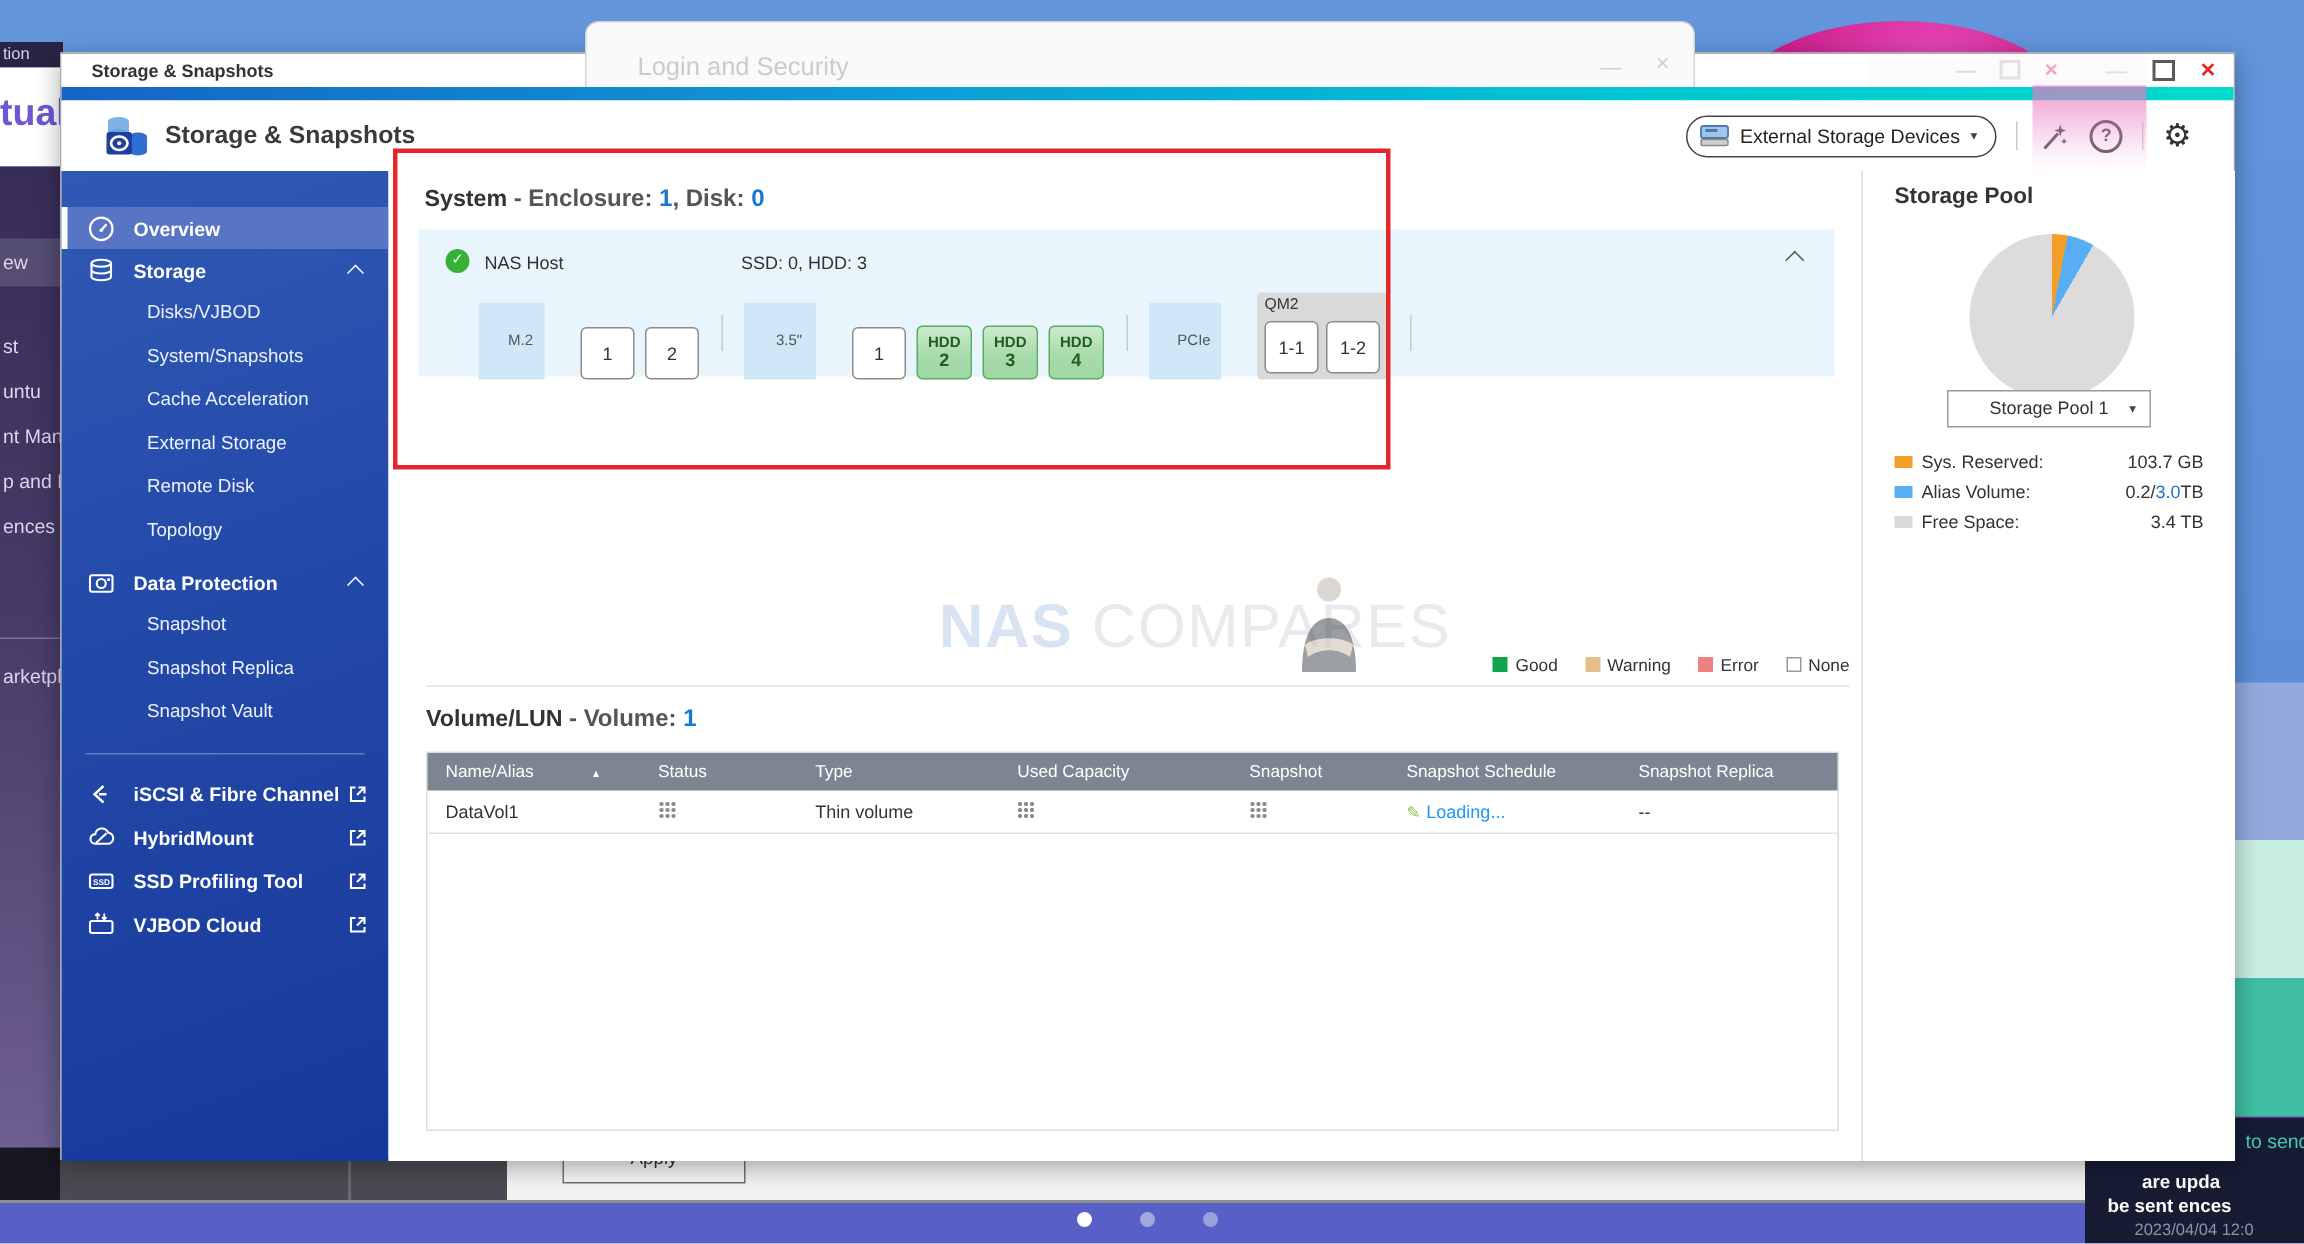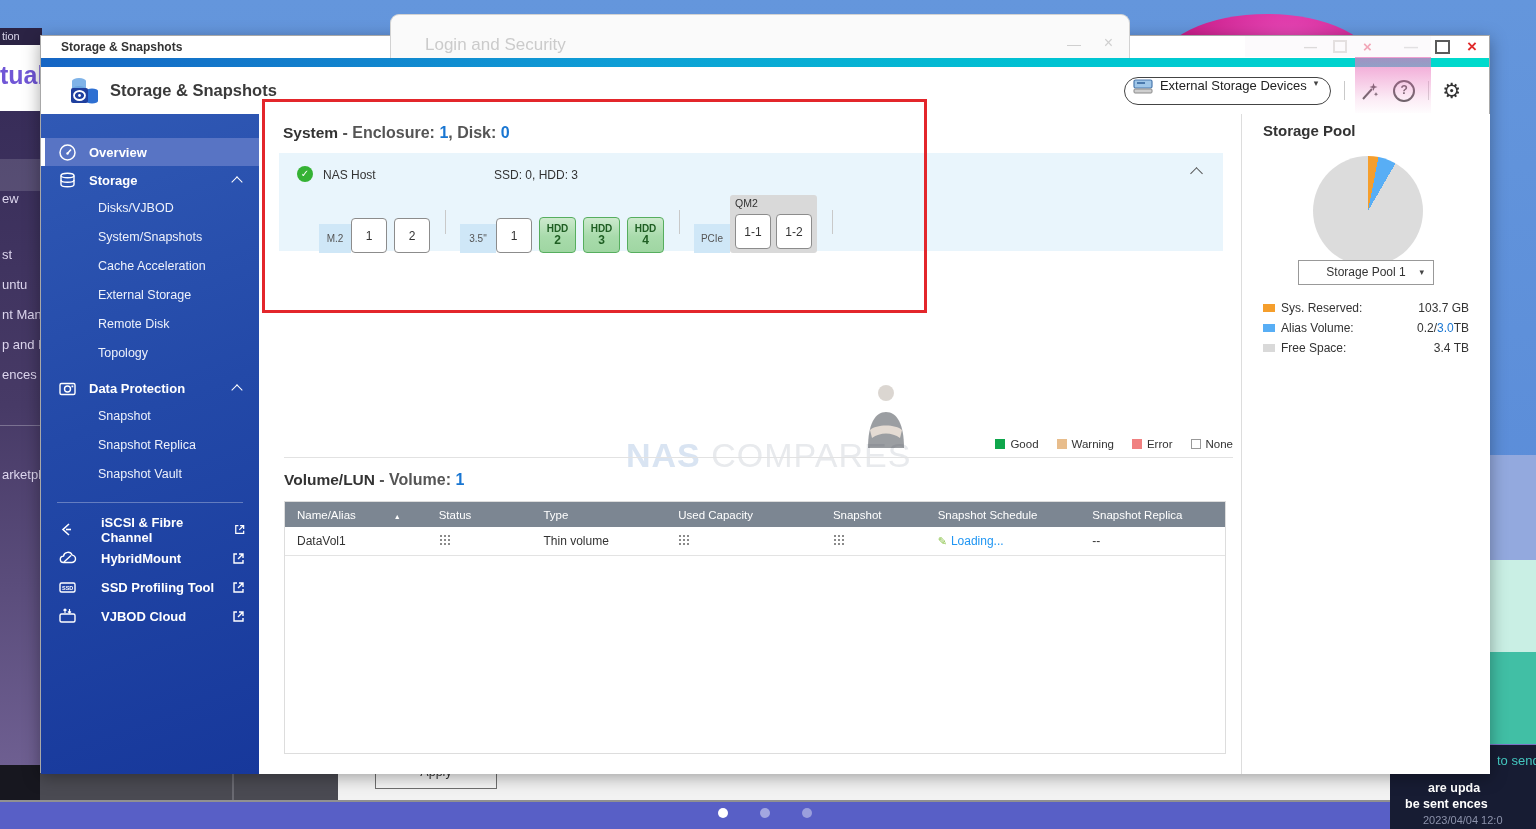--- a/index.html
+++ b/index.html
@@ -12,21 +12,21 @@
   .band3{top:652px;height:92px;background:#41BFA5;}
   .band4{top:744px;height:30px;background:#7B71C4;}
   .blob{position:absolute;left:1158px;top:14px;width:218px;height:108px;border-radius:50%;
     background:radial-gradient(circle at 60% 35%,#EA4BBB 0%,#CC1F8C 70%,#B8147C 100%);}
 
   
   .lw-tab{position:absolute;left:0;top:28px;width:40px;height:17px;background:#2B2344;color:#D8D3E8;font-size:11px;line-height:17px;padding-left:2px;}
   .lw-head{position:absolute;left:0;top:45px;width:40px;height:66px;background:#fff;}
   .lw-head span{position:absolute;left:0;top:16px;font-size:25px;font-weight:bold;color:#7056D6;}
   .lw-side{position:absolute;left:0;top:111px;width:40px;height:654px;background:linear-gradient(180deg,#382D59 0%,#473A66 45%,#6E5F91 100%);}
-  .lw-item{position:absolute;left:2px;color:#DDD6EE;font-size:13px;white-space:nowrap;margin-top:24px;}
+  .lw-item{position:absolute;left:2px;color:#DDD6EE;font-size:13px;white-space:nowrap;}
   .lw-hl{position:absolute;left:0;top:48px;width:40px;height:32px;background:rgba(255,255,255,.14);}
   .lw-div{position:absolute;left:0;top:314px;width:40px;border-top:1px solid rgba(255,255,255,.28);}
   .lw-black{position:absolute;left:0;top:765px;width:40px;height:40px;background:#17171F;}
 
   
   .login-top{position:absolute;left:390px;top:14px;width:738px;height:43px;background:#FAFAFA;
     border:1px solid #D2D2D2;border-bottom:none;border-radius:9px 9px 0 0;z-index:4;}
   .login-title{position:absolute;left:34px;bottom:3px;font-size:17px;color:#CBCBCB;}
   .login-ctrl{position:absolute;bottom:6px;font-size:14px;color:#CFCFCF;}
   .login-bottom-dark{position:absolute;left:40px;top:773px;width:298px;height:28px;background:#4A4A52;z-index:1;}
@@ -52,61 +52,61 @@
   .win-ctrls{position:absolute;right:12px;top:3px;display:flex;align-items:center;gap:17px;}
   .wc-min{font-size:14px;font-weight:bold;color:#555;line-height:14px;}
   .wc-max{width:11px;height:10px;border:2.5px solid #5a5a5a;}
   .wc-close{font-size:17px;font-weight:bold;color:#E02B2B;line-height:15px;}
   .gradbar{position:absolute;left:0;top:22px;width:100%;height:9px;
     background:linear-gradient(90deg,#1565C4 0%,#0E9ED6 40%,#00C3D2 70%,#00DBCC 100%);}
   .appheader{position:absolute;left:0;top:31px;width:100%;height:47px;background:#fff;display:flex;align-items:center;}
   .app-icon{margin-left:27px;width:32px;height:32px;}
   .apph-title{margin-left:10px;font-size:16.5px;font-weight:bold;color:#3A3A3A;}
   .apph-right{margin-left:auto;margin-right:28px;display:flex;align-items:center;gap:13px;}
-  .pill{display:flex;align-items:flex-start;gap:7px;border:1.6px solid #444;border-radius:14px;height:26px;padding:0 12px 0 8px;font-size:13px;color:#222;background:#fff;}
+  .pill{display:flex;align-items:center;gap:7px;border:1.6px solid #444;border-radius:14px;height:26px;padding:0 12px 0 8px;font-size:13px;color:#222;background:#fff;}
   .vsep{width:1px;height:19px;background:#C9C9C9;}
   .help-ic{width:18px;height:18px;border:2px solid #333;border-radius:50%;font-size:12px;font-weight:bold;color:#333;text-align:center;line-height:17px;}
   .gear-ic{font-size:21px;color:#333;line-height:21px;}
   .caret-dn{font-size:9px;color:#444;}
 
   
   .sidebar{position:absolute;left:0;top:78px;width:218px;height:660px;
     background:linear-gradient(160deg,#3059B5 0%,#2349A8 45%,#17389B 100%);padding-top:24px;box-sizing:border-box;}
   .side-item{height:28px;display:flex;align-items:center;padding-left:17px;color:#fff;font-size:13px;font-weight:bold;cursor:pointer;}
   .side-item.selected{background:#5874C4;border-left:4px solid #fff;padding-left:13px;}
   .side-ic{width:19px;height:19px;margin-right:12px;flex:0 0 19px;}
   .side-sub{height:29px;line-height:29px;padding-left:57px;color:#EDF1FB;font-size:12.5px;cursor:pointer;}
   .chev{width:7px;height:7px;border-left:1.6px solid #fff;border-top:1.6px solid #fff;transform:rotate(45deg);margin-left:auto;margin-right:18px;margin-top:4px;}
   .side-div{margin:13px 16px 12px 16px;border-top:1px solid rgba(255,255,255,.3);}
-  .tool-item{height:29px;display:flex;align-items:center;padding:0 14px 0 17px;color:#fff;font-size:13px;font-weight:bold;cursor:pointer;gap:12px;}
+  .tool-item{height:29px;display:flex;align-items:center;padding:0 14px 0 17px;color:#fff;font-size:13px;font-weight:bold;cursor:pointer;}
   .ext-ic{margin-left:auto;}
 
   
   .main{position:absolute;left:218px;top:78px;width:982px;height:660px;background:#fff;}
   .sec-head{position:absolute;font-size:15.5px;font-weight:bold;color:#333;}
   .sec-sub{font-size:16px;font-weight:bold;color:#555;}
   .blue{color:#1976D2;}
   .nas-panel{position:absolute;left:20px;top:39px;width:944px;height:98px;background:#E9F5FC;}
   .chk{position:absolute;left:18px;top:13px;width:16px;height:16px;border-radius:50%;background:#35B234;color:#fff;font-size:10px;font-weight:bold;text-align:center;line-height:16px;}
   .nas-name{position:absolute;left:44px;top:15px;font-size:12px;color:#333;}
   .nas-sum{position:absolute;left:215px;top:15px;font-size:12px;color:#333;}
   .nas-chev{position:absolute;right:22px;top:16px;width:8px;height:8px;border-left:1.6px solid #555;border-top:1.6px solid #555;transform:rotate(45deg);}
   .slots{position:absolute;left:40px;top:42px;display:flex;align-items:flex-end;}
-  .chip{width:32px;height:29px;background:#CFE7F7;color:#555;font-size:10px;display:flex;align-items:center;justify-content:center;margin-right:0;}
+  .chip{width:32px;height:51px;background:#CFE7F7;color:#555;font-size:10px;display:flex;align-items:center;justify-content:center;margin-right:24px;padding-left:12px;}
   .chip.w36{width:36px;}
   .slot{width:36px;height:35px;background:#fff;border:1px solid #8C8C8C;border-radius:4px;box-sizing:border-box;font-size:12px;color:#333;display:flex;align-items:center;justify-content:center;margin-right:7px;cursor:pointer;}
   .hdd{width:37px;height:36px;border:1px solid #56AE5E;border-radius:4px;box-sizing:border-box;background:linear-gradient(180deg,#CDE9CE 0%,#A8DBAB 55%,#9FD6A2 100%);
     color:#1F5E23;display:flex;flex-direction:column;align-items:center;justify-content:center;margin-right:7px;cursor:pointer;}
   .hdd .l1{font-size:10px;font-weight:bold;line-height:11px;}
   .hdd .l2{font-size:12px;font-weight:bold;line-height:13px;}
   .slot-sep{width:1px;height:24px;background:#C9C9C9;margin:0 14px 5px 8px;align-self:center;}
   .qm2{width:87px;height:58px;background:#D9D9D9;border-radius:3px;position:relative;margin-right:7px;}
   .qm2-label{position:absolute;left:5px;top:2px;font-size:10.5px;color:#333;}
   .qm2 .slot{position:absolute;top:19px;margin:0;}
-  .watermark{position:absolute;left:367px;top:280px;font-size:34px;font-weight:bold;letter-spacing:1px;white-space:nowrap;margin-top:42px;}
+  .watermark{position:absolute;left:367px;top:280px;font-size:41px;font-weight:bold;letter-spacing:1px;white-space:nowrap;}
   .wm1{color:#D9E4F2;}
   .wm2{color:#E8EAED;font-weight:normal;}
   .person{position:absolute;left:597px;top:268px;opacity:.5;}
   .legend{position:absolute;right:8px;top:324px;display:flex;gap:18px;font-size:11.5px;color:#333;align-items:center;}
   .lg-sq{display:inline-block;width:10px;height:10px;margin-right:5px;vertical-align:-1px;}
   .hline{position:absolute;left:25px;top:343px;width:949px;border-top:1px solid #E2E2E2;}
   .vol-head{position:absolute;left:25px;top:357px;}
   .vtable{position:absolute;left:25px;top:387px;width:942px;height:253px;border:1px solid #DDD;box-sizing:border-box;}
   .vt-header{display:flex;height:25px;background:#7C8692;color:#fff;font-size:11.5px;align-items:center;}
   .vt-header > div{padding-left:12px;box-sizing:border-box;}

